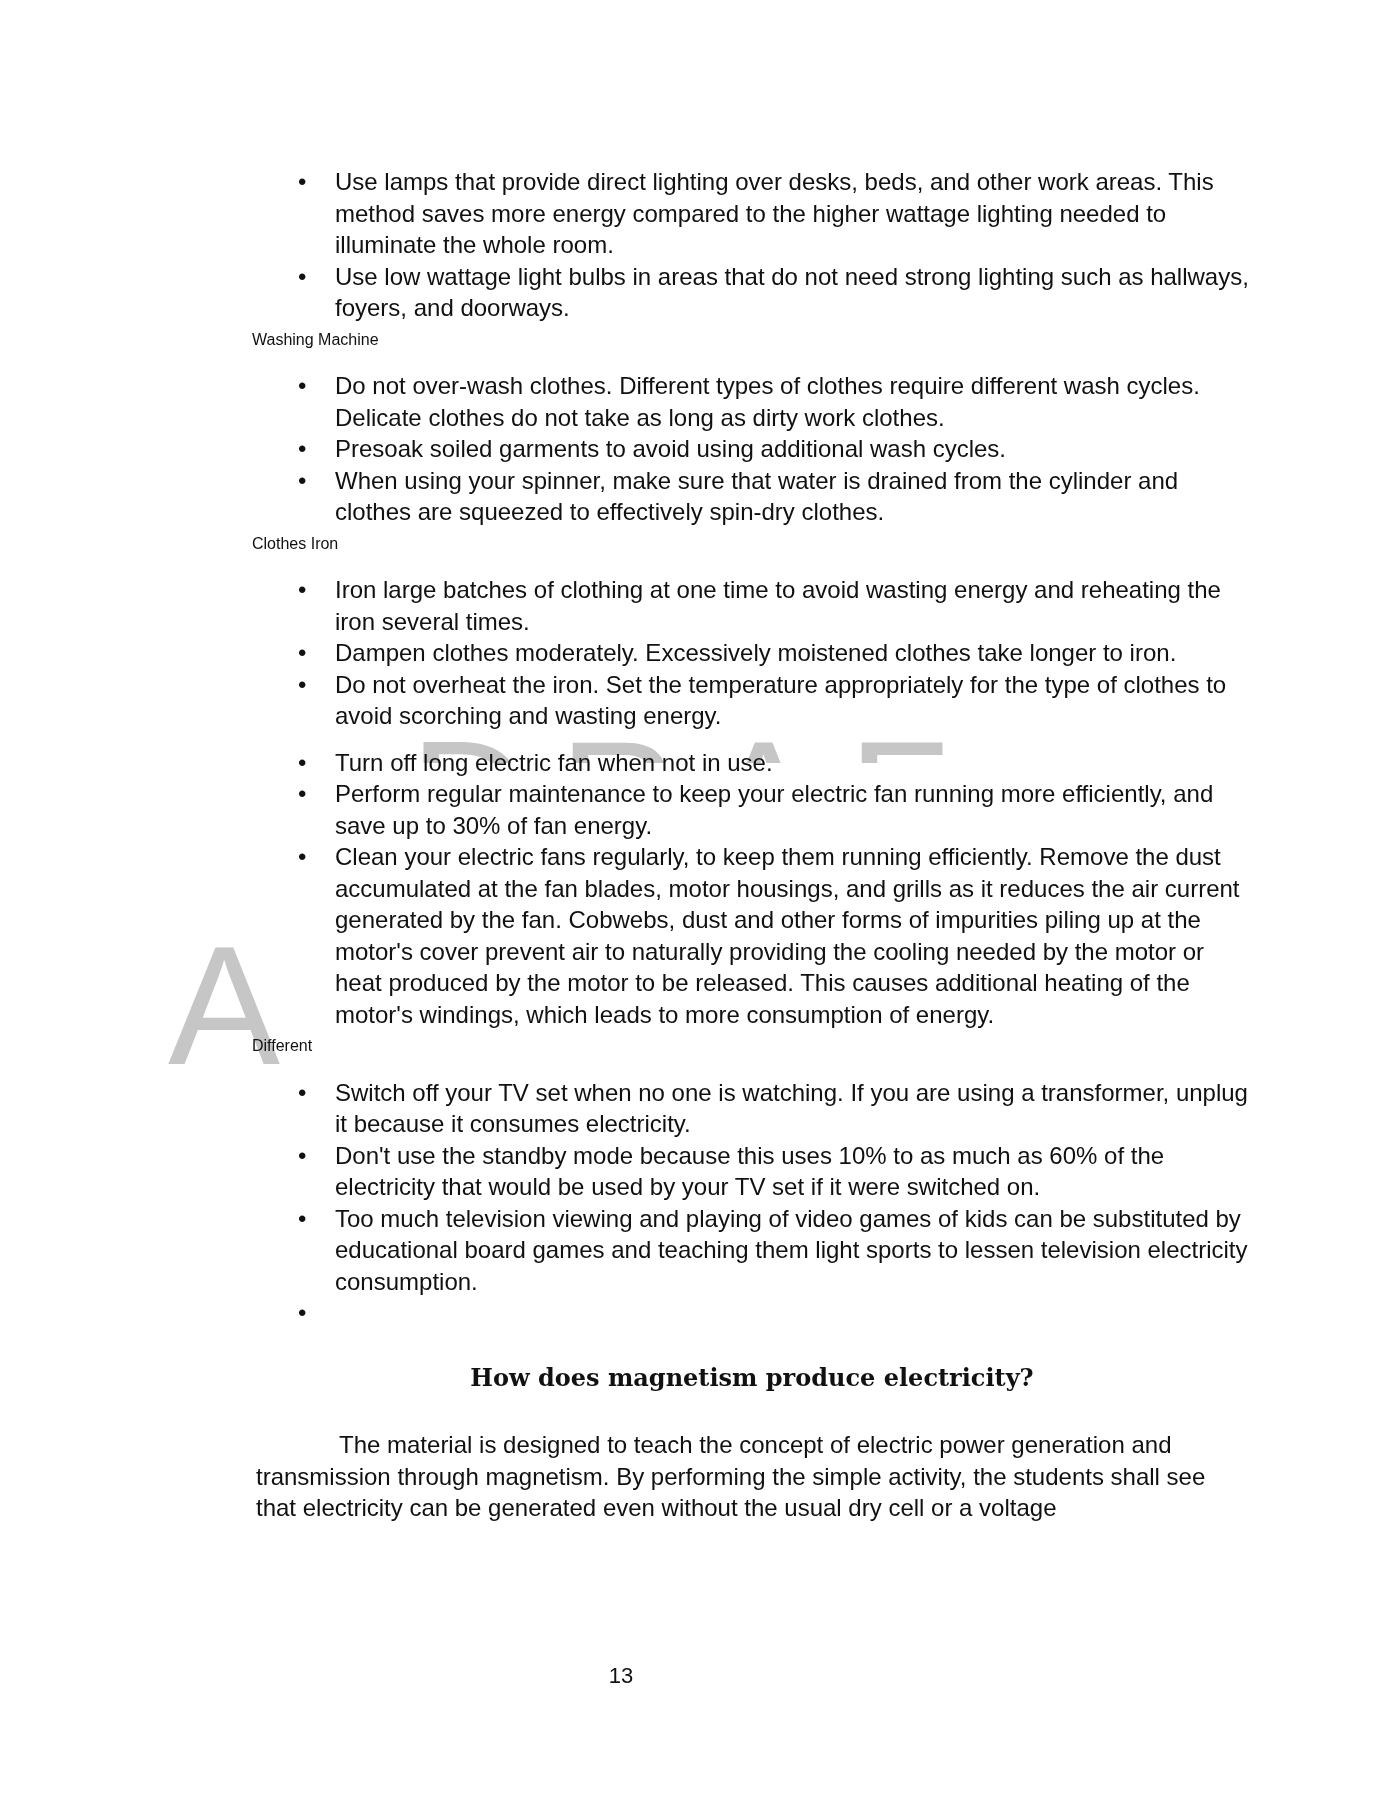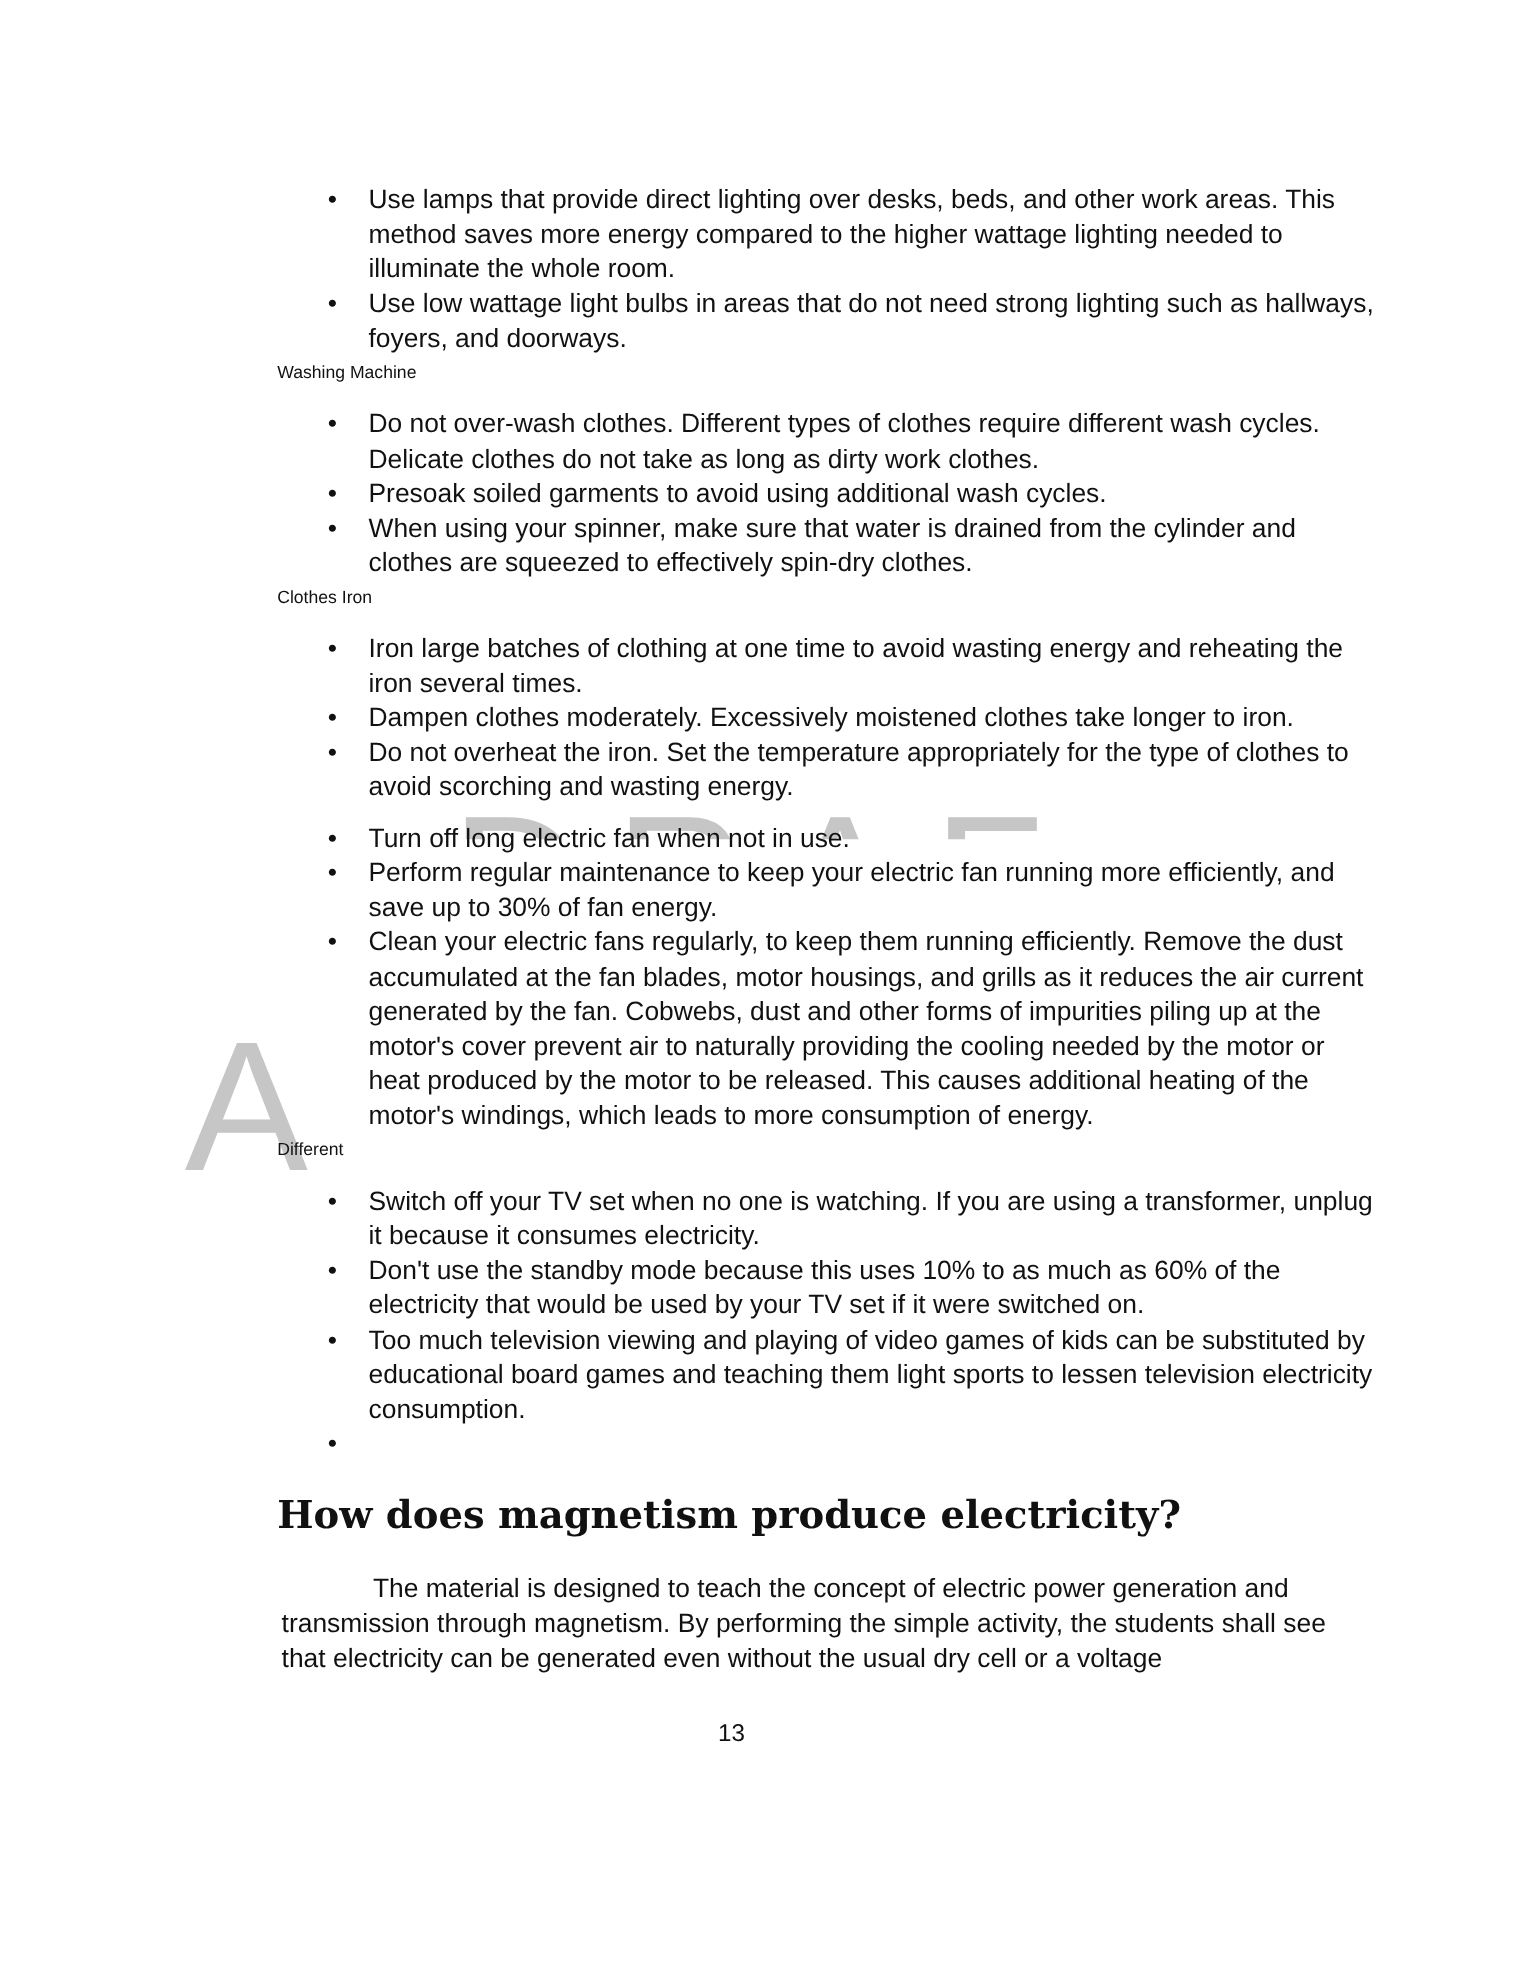--- a/index.html
+++ b/index.html
@@ -73,40 +73,40 @@
     }
     .subhead {
       font-size: 16px;
       line-height: 31.5px;
       margin: 0;
     }
     .gap-after-subhead { height: 15px; }
     .h-section {
       font-family: "DejaVu Serif", "Liberation Serif", serif;
       font-weight: bold;
-      font-size: 35px;
+      font-size: 24px;
       line-height: 34px;
       margin: 0;
+      text-align: center;
     }
     .para {
       font-size: 24px;
       line-height: 31.5px;
       text-indent: 83px;
       margin: 4px;
     }
     .page-number {
       position: absolute;
       left: 0;
       width: 1242px;
-      top: 1563px;
+      top: 1663px;
       text-align: center;
       font-family: "Liberation Sans", sans-serif;
       font-size: 22px;
       color: #111;
-      margin-left: 44px;
     }
   </style>
 </head>
 <body>
 
 <div class="page">
 
   <div class="wm-draft">
     <span>DRAFT</span>
   </div>

